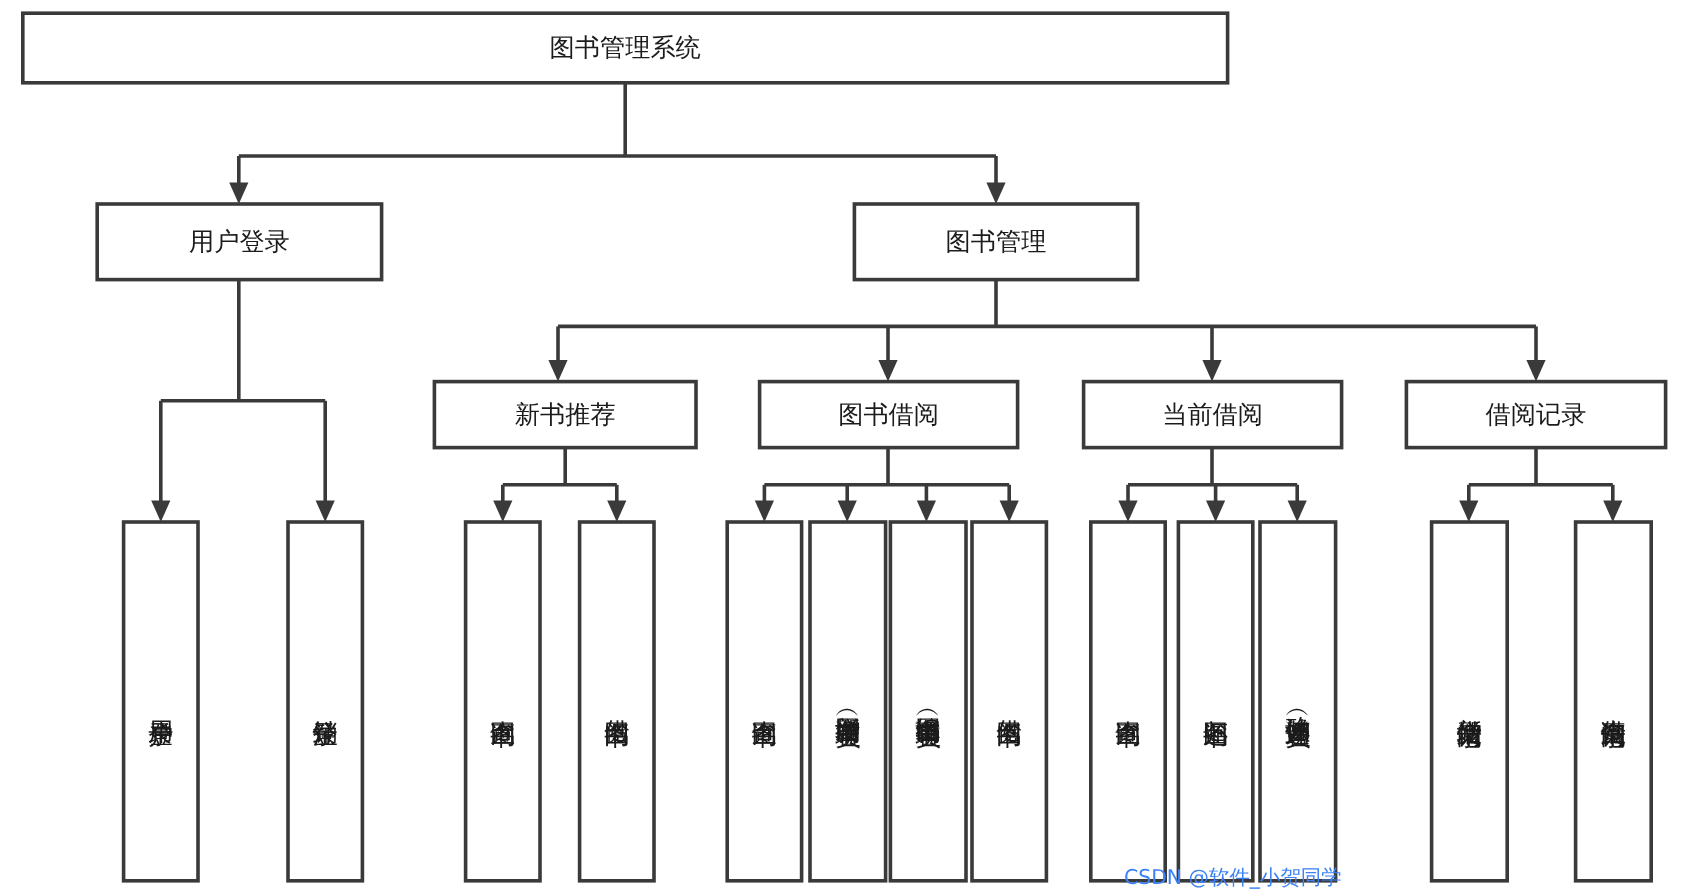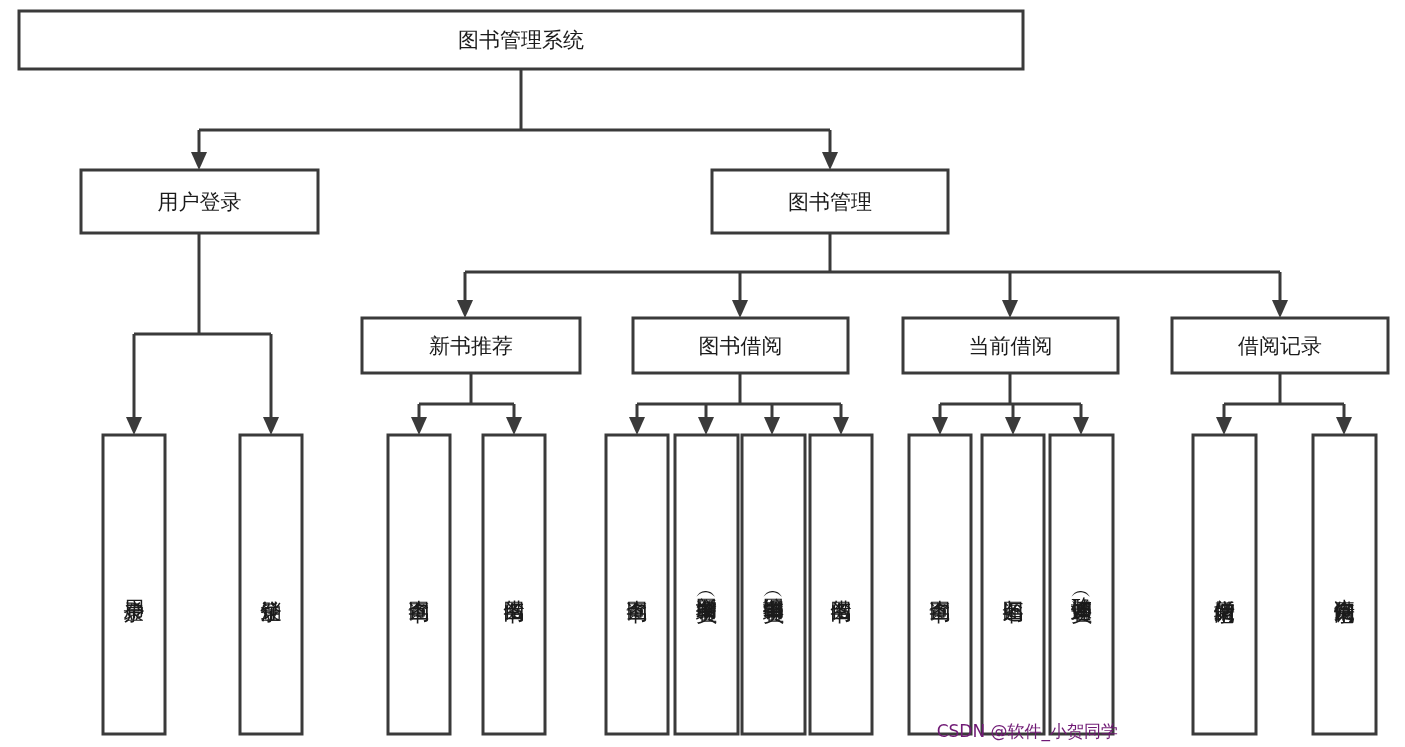--- a/index.html
+++ b/index.html
@@ -29,21 +29,21 @@
     font-family:"DejaVu Sans","Liberation Sans",sans-serif;
     font-size:21px;line-height:1.05;
     color:#1b1b1b;
     letter-spacing:1px;
     white-space:nowrap;
     text-align:center;
   }
   .watermark{
     position:absolute;right:8px;bottom:4px;
     font-family:"DejaVu Sans","Liberation Sans",sans-serif;
-    font-size:17px;color:#701a75;
+    font-size:17px;color:#3b82f6;
     white-space:nowrap;
   }
 </style>
 </head>
 <body>
 
 <div id="diagram-root">
   <svg id="diagram-svg" width="1405" height="747" viewBox="0 0 1405 747" xmlns="http://www.w3.org/2000/svg">
       <rect x="19" y="11" width="1004" height="58" class="node-rect"></rect>
       <text x="521" y="41" class="node-label">图书管理系统</text>

